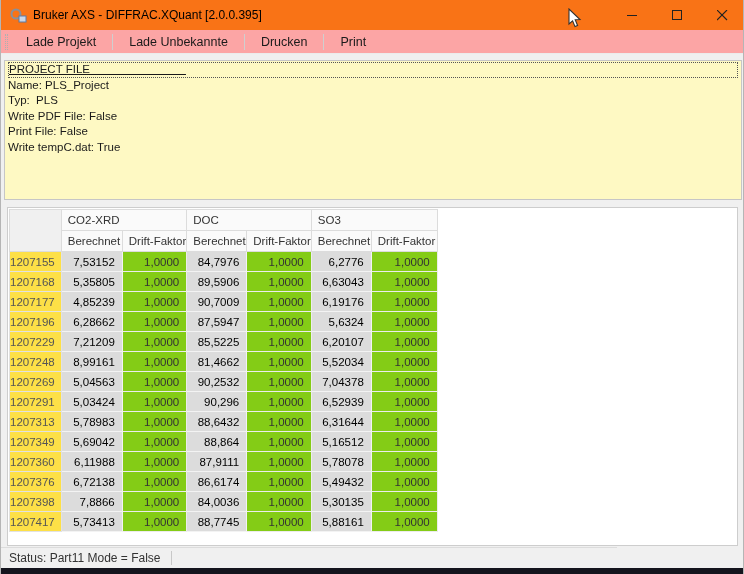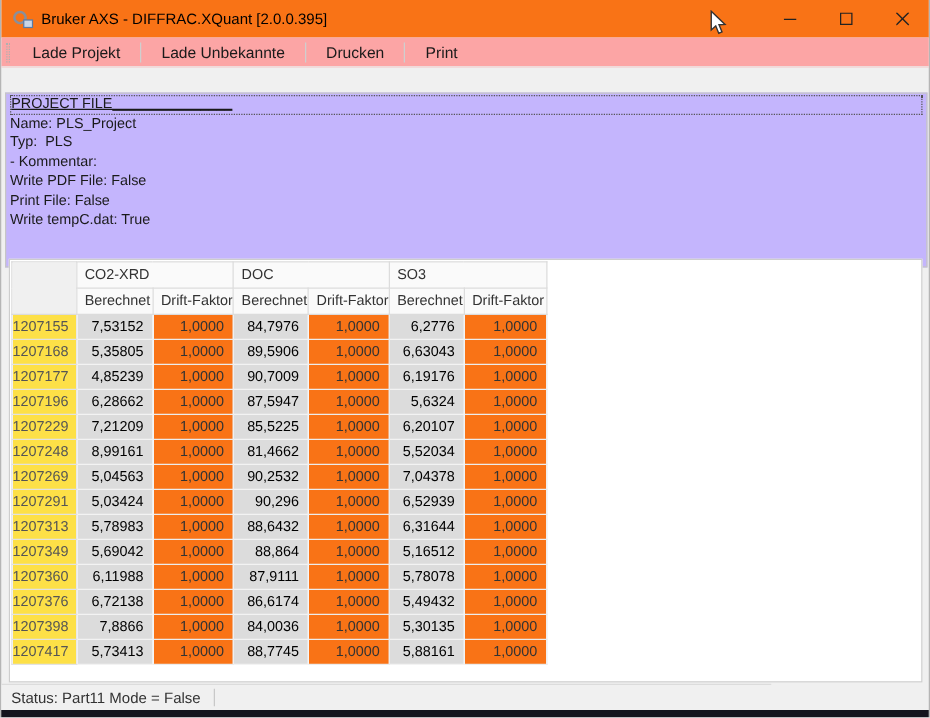--- a/index.html
+++ b/index.html
@@ -23,38 +23,38 @@
   
   .toolbar { position:absolute; top:30px; left:0; width:744px; height:24px;
     background:#fca5a5; display:flex; align-items:center; border-bottom:1px solid #ececec; }
   .grip { width:3px; height:16px; margin:0 6px 0 4px;
     border-left:1px dotted #b0b0b0; border-right:1px dotted #b0b0b0; }
   .tool-item { background:transparent; border:none; font-family:inherit;
     font-size:12.5px; color:#1a1a1a; padding:3px 12px; cursor:default; }
   .tool-sep { width:1px; height:16px; background:#cfcfcf; margin:0 4px; }
 
   
-  .project-panel { position:absolute; top:74px; left:3px; width:738px; height:140px;
-    background:#c4b5fd; border:1px solid #c6c6c6; padding:1px 3px; overflow:hidden; }
+  .project-panel { position:absolute; top:60px; left:3px; width:738px; height:140px;
+    background:#fef9c3; border:1px solid #c6c6c6; padding:1px 3px; overflow:hidden; }
   .proj-line { font-size:11.5px; line-height:15.5px; color:#1a1a1a; white-space:pre; }
   .proj-line.focus { border:1px dotted #555; text-decoration:underline; line-height:13.5px; }
 
   
   .table-panel { position:absolute; top:207px; left:6px; width:731px; height:339px;
     background:#ffffff; border:1px solid #cdcdcd; overflow:hidden; }
   table { border-collapse:collapse; table-layout:fixed; margin:1px 0 0 1px; }
   th, td { font-size:11.5px; font-weight:normal; height:20px; overflow:hidden; white-space:nowrap; }
   thead th { background:#fafafa; color:#333; text-align:left; padding:0 0 0 6px;
     border:1px solid #dcdcdc; height:21px; }
   thead th.corner { background:#f0f0f0; border:1px solid #dcdcdc; }
   td.rowid { width:49px; background:#fde047; color:#555; text-align:right;
     padding-right:6px; border:1px solid #e2e2e2; }
   td.berechnet { background:#dcdcdc; color:#000; text-align:right; padding-right:7px;
     border:1px solid #f3f3f3; }
-  td.drift { background:#f97316; color:#333; text-align:right; padding-right:7px;
+  td.drift { background:#84cc16; color:#333; text-align:right; padding-right:7px;
     border:1px solid #ececec; }
   col.c-id { width:49px; } col.c-b { width:61px; } col.c-d { width:60px; } col.c-last { width:66px; }
 
   
   .statusbar { position:absolute; top:547px; left:0; width:616px; height:21px;
     background:#f0f0f0; border-top:1px solid #dcdcdc; display:flex; align-items:center; }
   .status-text { font-size:12px; color:#333; padding-left:8px; }
   .status-sep { width:1px; height:14px; background:#c8c8c8; margin-left:10px; }
 
   .bottom-strip { position:absolute; top:568px; left:-1px; width:746px; height:6px;
@@ -101,21 +101,20 @@
   <div class="tool-sep"></div>
   <button class="tool-item">Drucken</button>
   <div class="tool-sep"></div>
   <button class="tool-item">Print</button>
 </div>
 
 <div class="project-panel">
   <div class="proj-line focus">PROJECT FILE_______________</div>
   <div class="proj-line">Name: PLS_Project</div>
   <div class="proj-line">Typ:  PLS</div>
-  <div class="proj-line">- Kommentar:</div>
   <div class="proj-line">Write PDF File: False</div>
   <div class="proj-line">Print File: False</div>
   <div class="proj-line">Write tempC.dat: True</div>
 </div>
 
 <div class="table-panel">
   <table>
     <colgroup>
       <col class="c-id">
         <col class="c-b">

